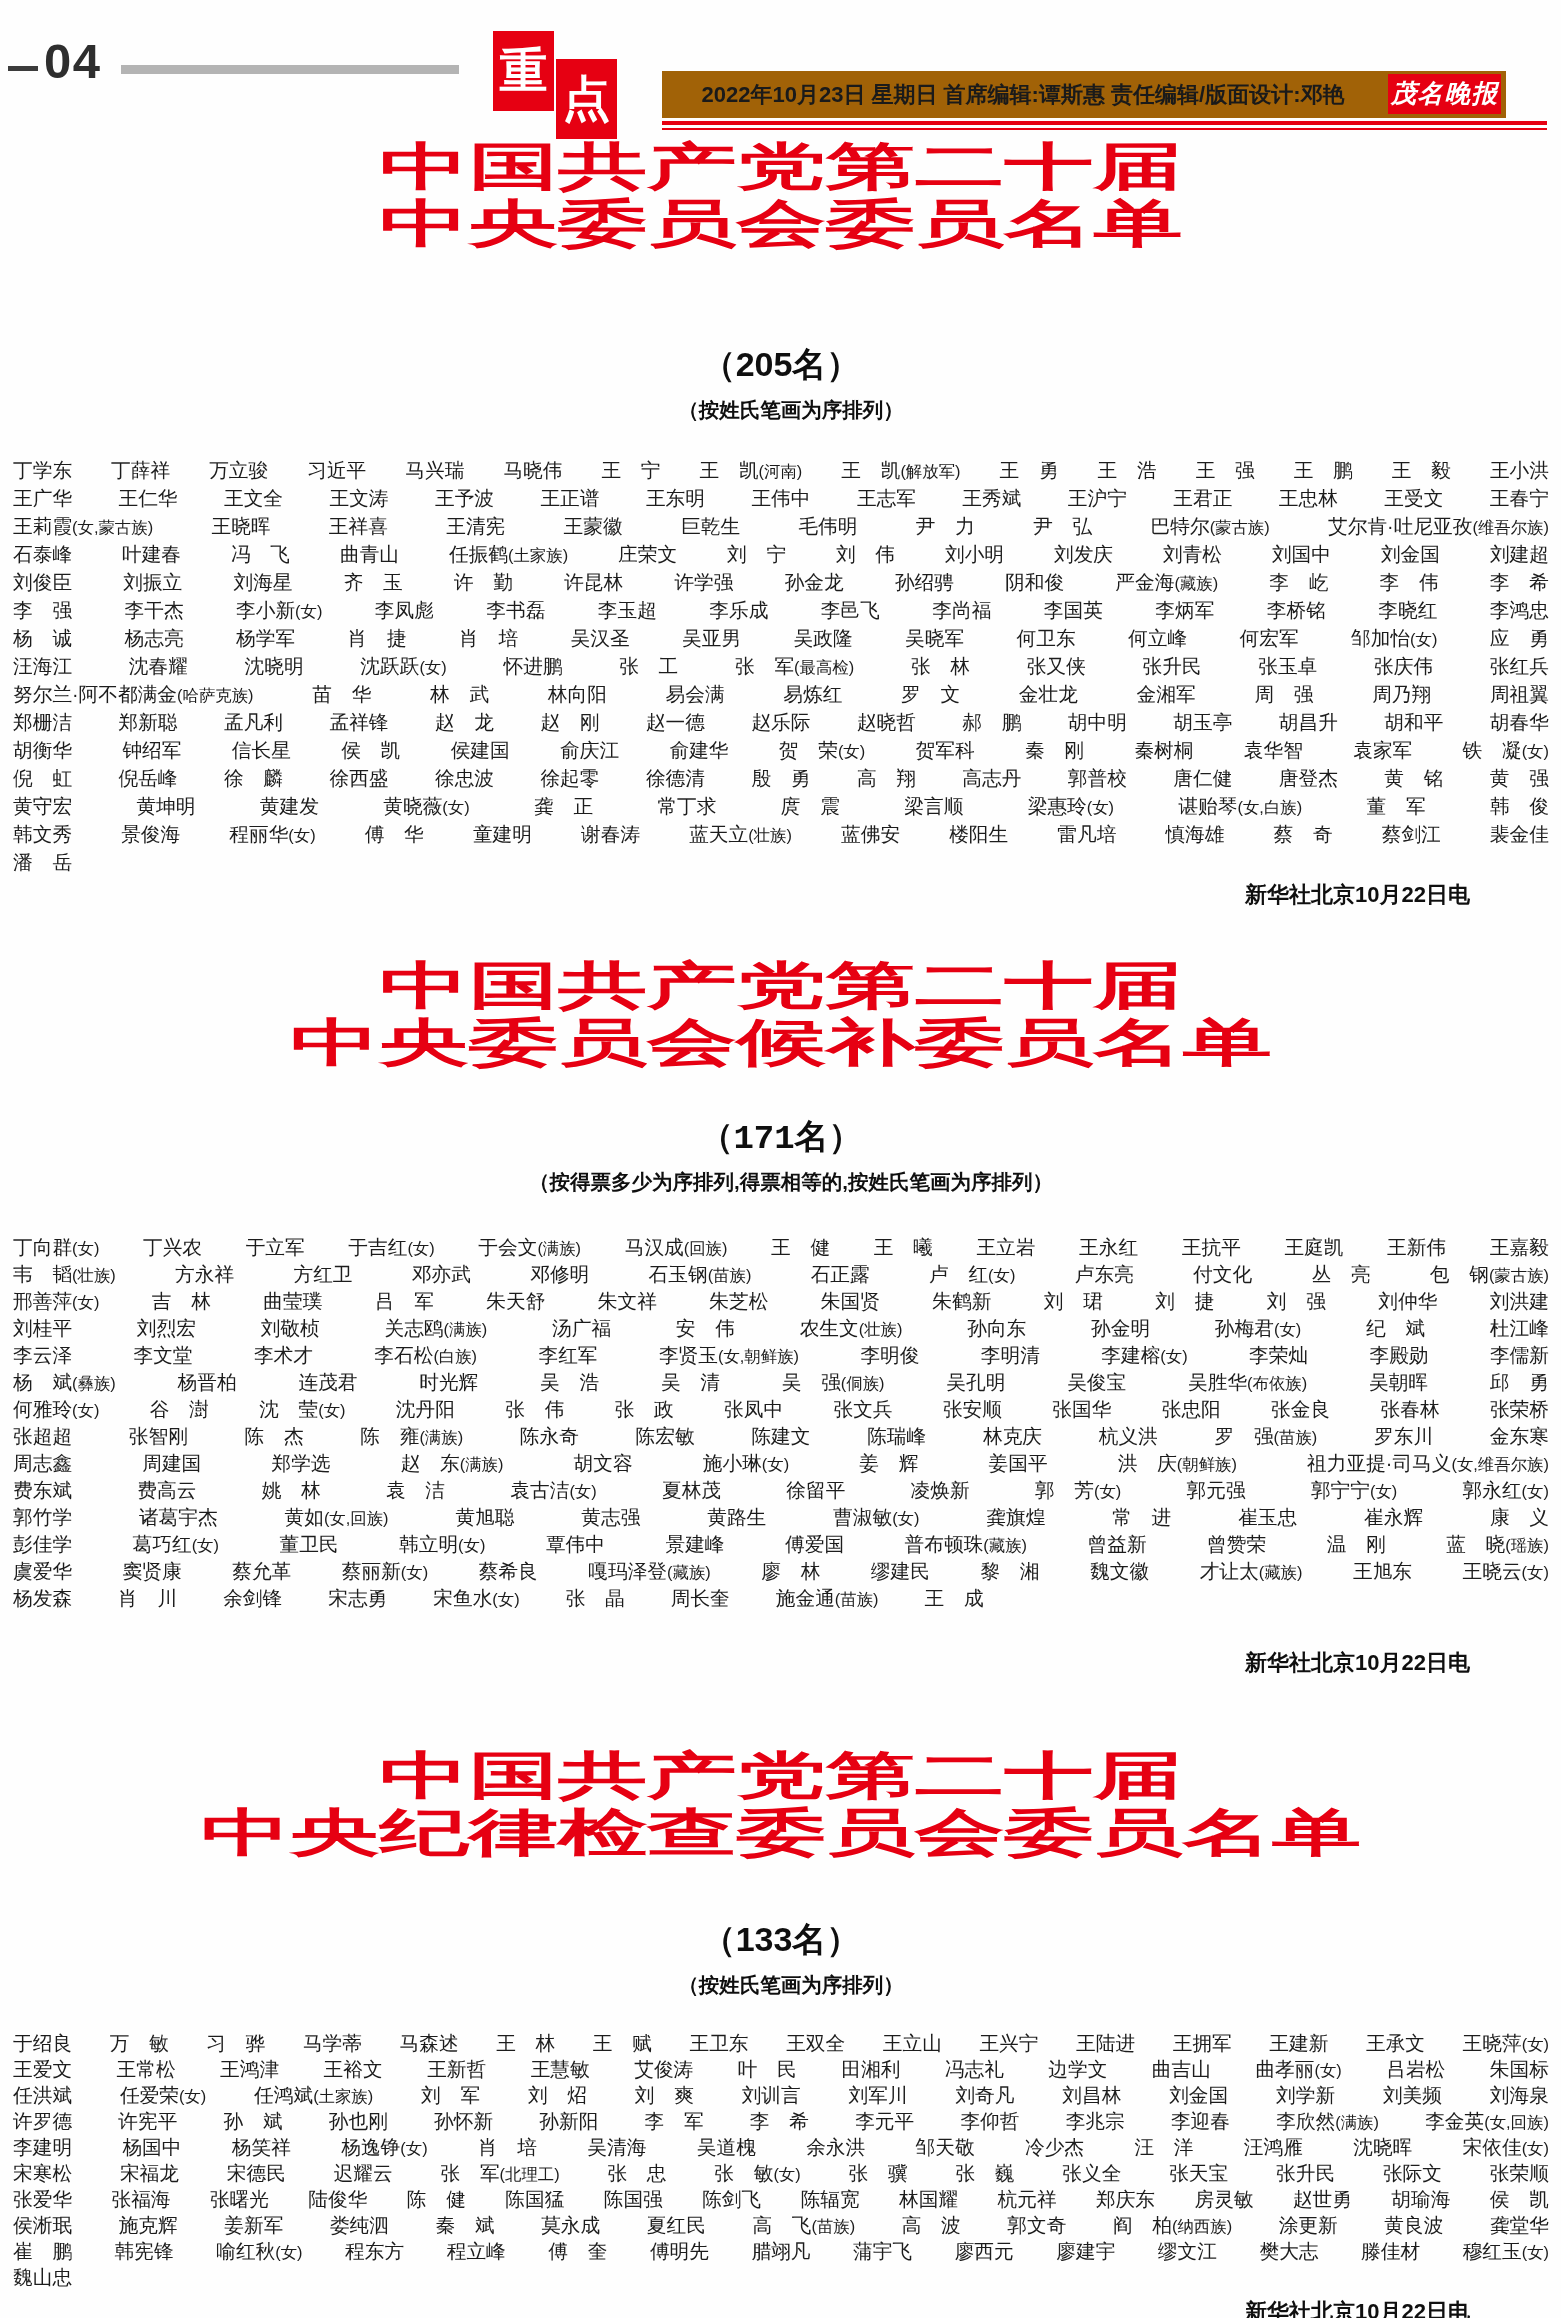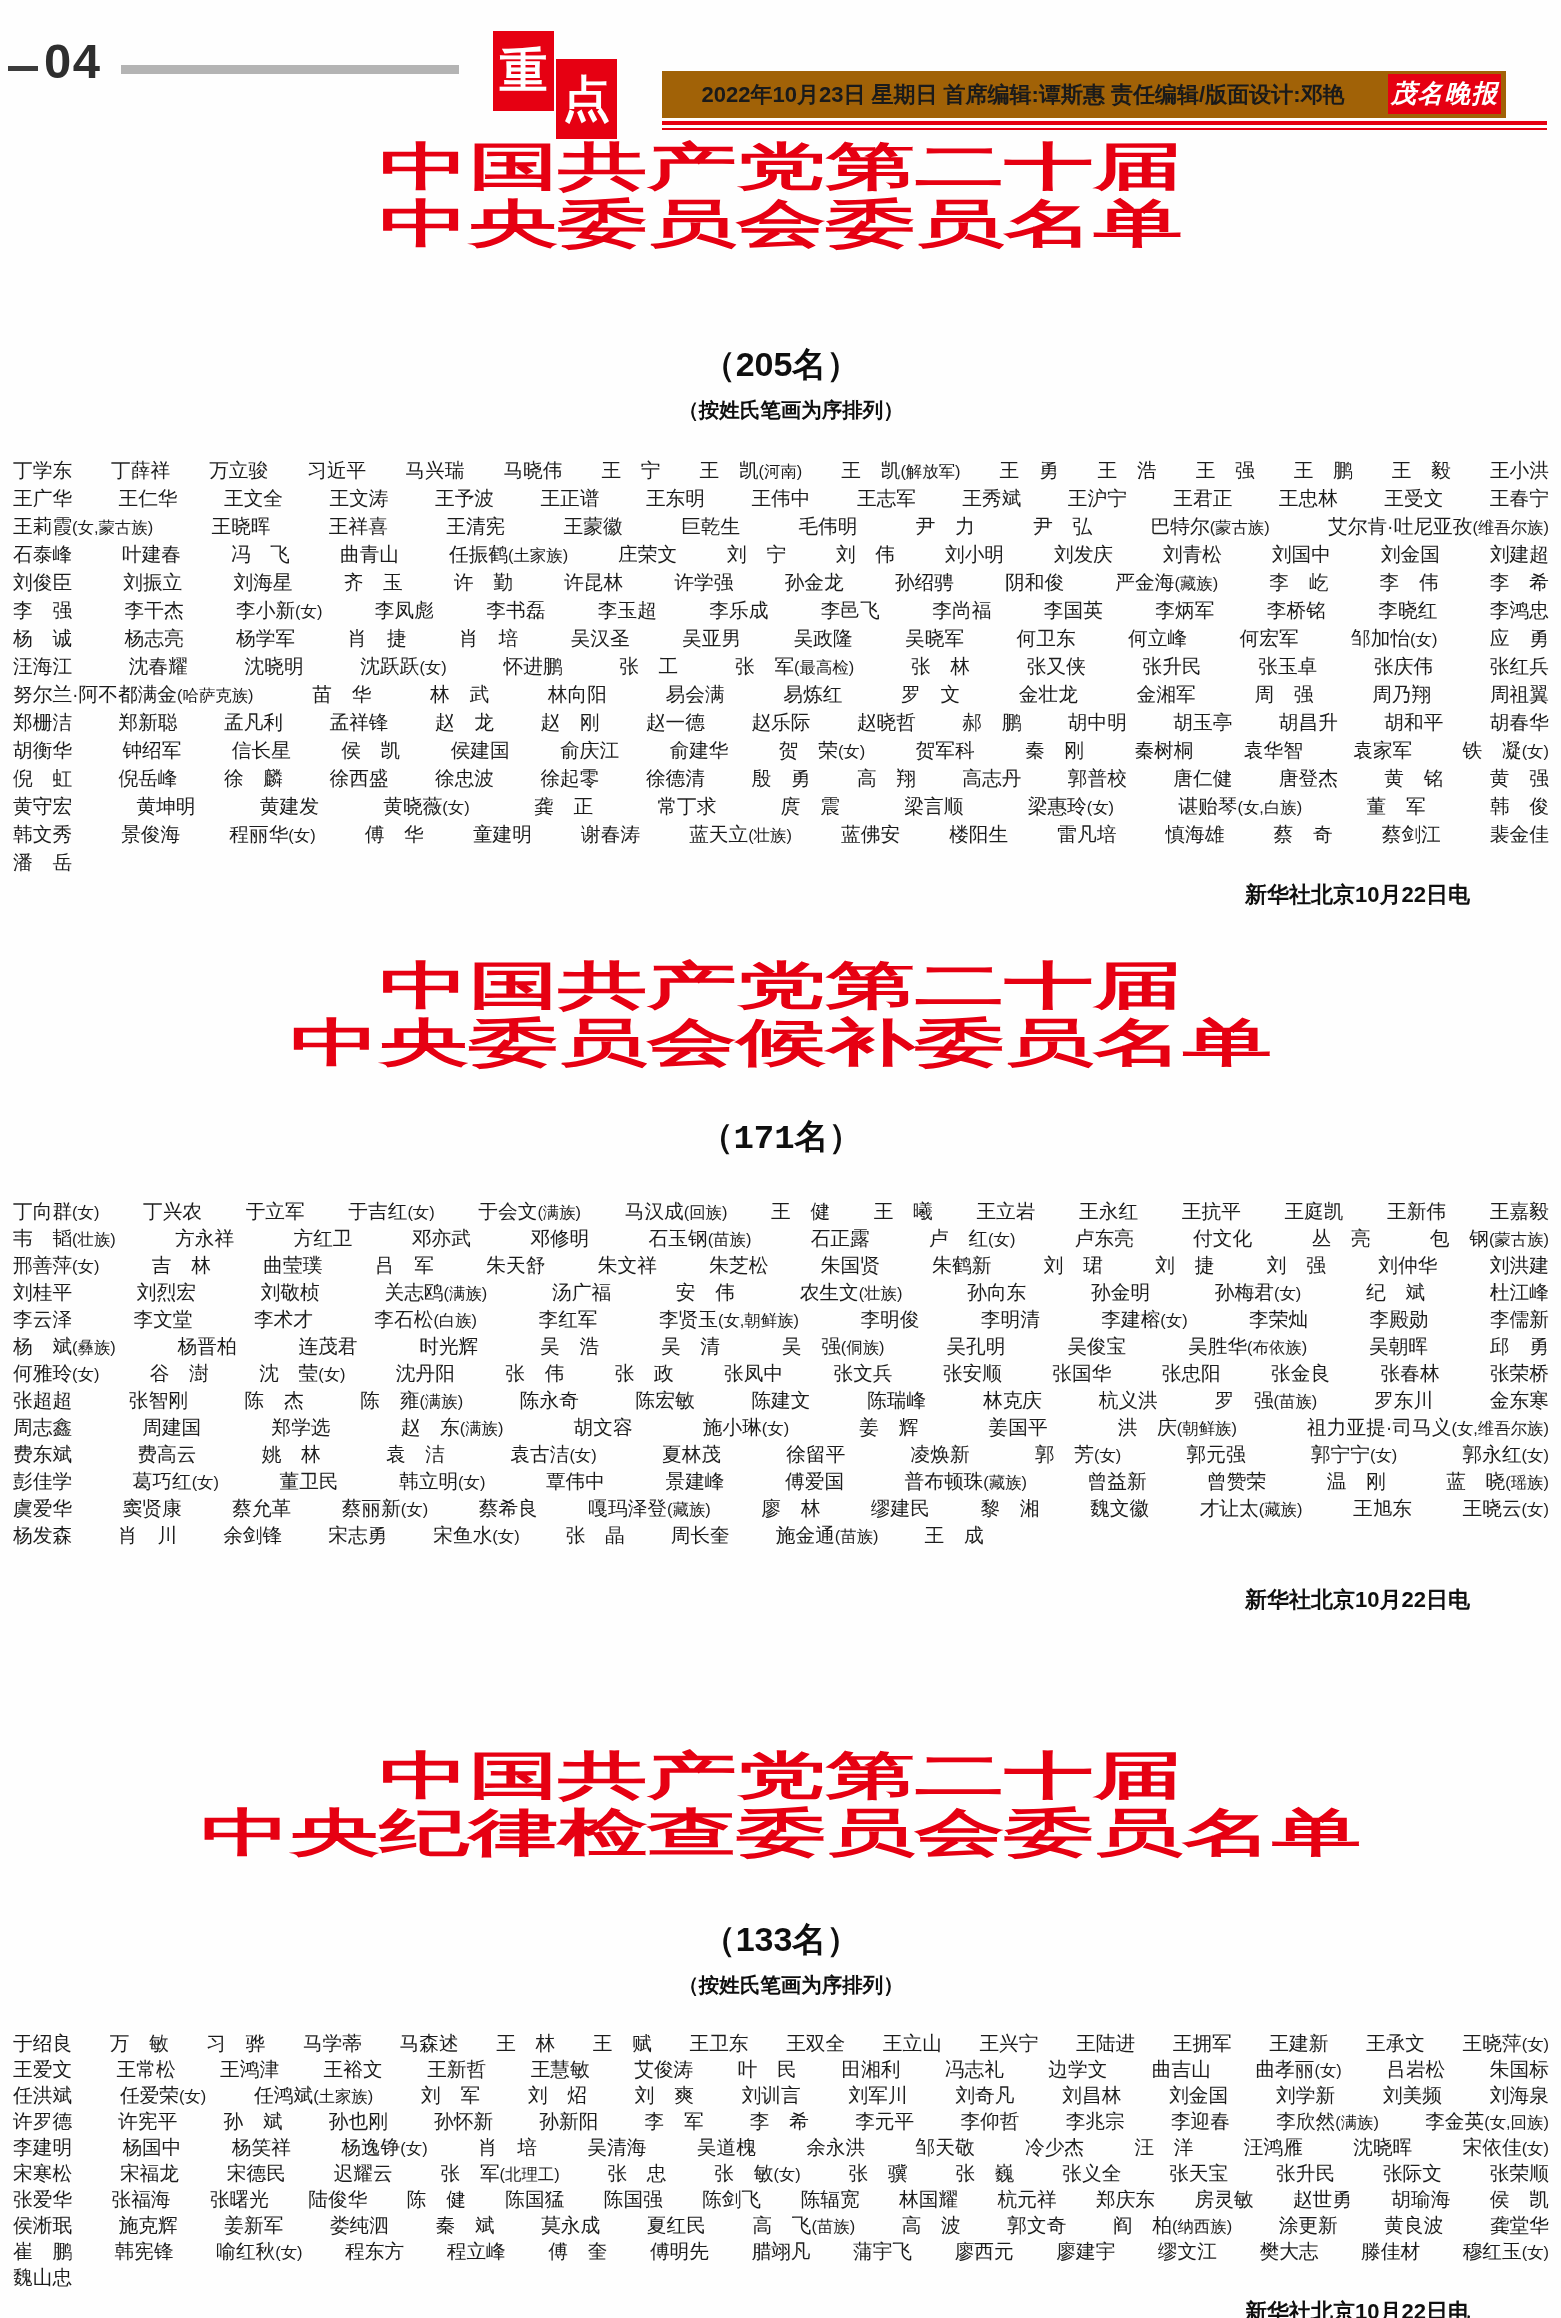--- a/index.html
+++ b/index.html
@@ -291,20 +291,21 @@
         <span class="nm">潘　岳</span>
       </div>
     </div>
   <div class="credit">新华社北京10月22日电</div>
 </div>
 
 <div class="sec s2">
   <div class="title">中国共产党第二十届</div>
   <div class="title">中央委员会候补委员名单</div>
   <div class="count">（171名）</div>
+  <div class="note">（按得票多少为序排列,得票相等的,按姓氏笔画为序排列）</div>
   <div class="grid">
       <div class="row">
         <span class="nm">丁向群<small>(女)</small></span>
         <span class="nm">丁兴农</span>
         <span class="nm">于立军</span>
         <span class="nm">于吉红<small>(女)</small></span>
         <span class="nm">于会文<small>(满族)</small></span>
         <span class="nm">马汉成<small>(回族)</small></span>
         <span class="nm">王　健</span>
         <span class="nm">王　曦</span>
@@ -436,20 +437,34 @@
         <span class="nm">姚　林</span>
         <span class="nm">袁　洁</span>
         <span class="nm">袁古洁<small>(女)</small></span>
         <span class="nm">夏林茂</span>
         <span class="nm">徐留平</span>
         <span class="nm">凌焕新</span>
         <span class="nm">郭　芳<small>(女)</small></span>
         <span class="nm">郭元强</span>
         <span class="nm">郭宁宁<small>(女)</small></span>
         <span class="nm">郭永红<small>(女)</small></span>
+      </div>
+      <div class="row">
+        <span class="nm">郭竹学</span>
+        <span class="nm">诸葛宇杰</span>
+        <span class="nm">黄如<small>(女,回族)</small></span>
+        <span class="nm">黄旭聪</span>
+        <span class="nm">黄志强</span>
+        <span class="nm">黄路生</span>
+        <span class="nm">曹淑敏<small>(女)</small></span>
+        <span class="nm">龚旗煌</span>
+        <span class="nm">常　进</span>
+        <span class="nm">崔玉忠</span>
+        <span class="nm">崔永辉</span>
+        <span class="nm">康　义</span>
       </div>
       <div class="row">
         <span class="nm">彭佳学</span>
         <span class="nm">葛巧红<small>(女)</small></span>
         <span class="nm">董卫民</span>
         <span class="nm">韩立明<small>(女)</small></span>
         <span class="nm">覃伟中</span>
         <span class="nm">景建峰</span>
         <span class="nm">傅爱国</span>
         <span class="nm">普布顿珠<small>(藏族)</small></span>

